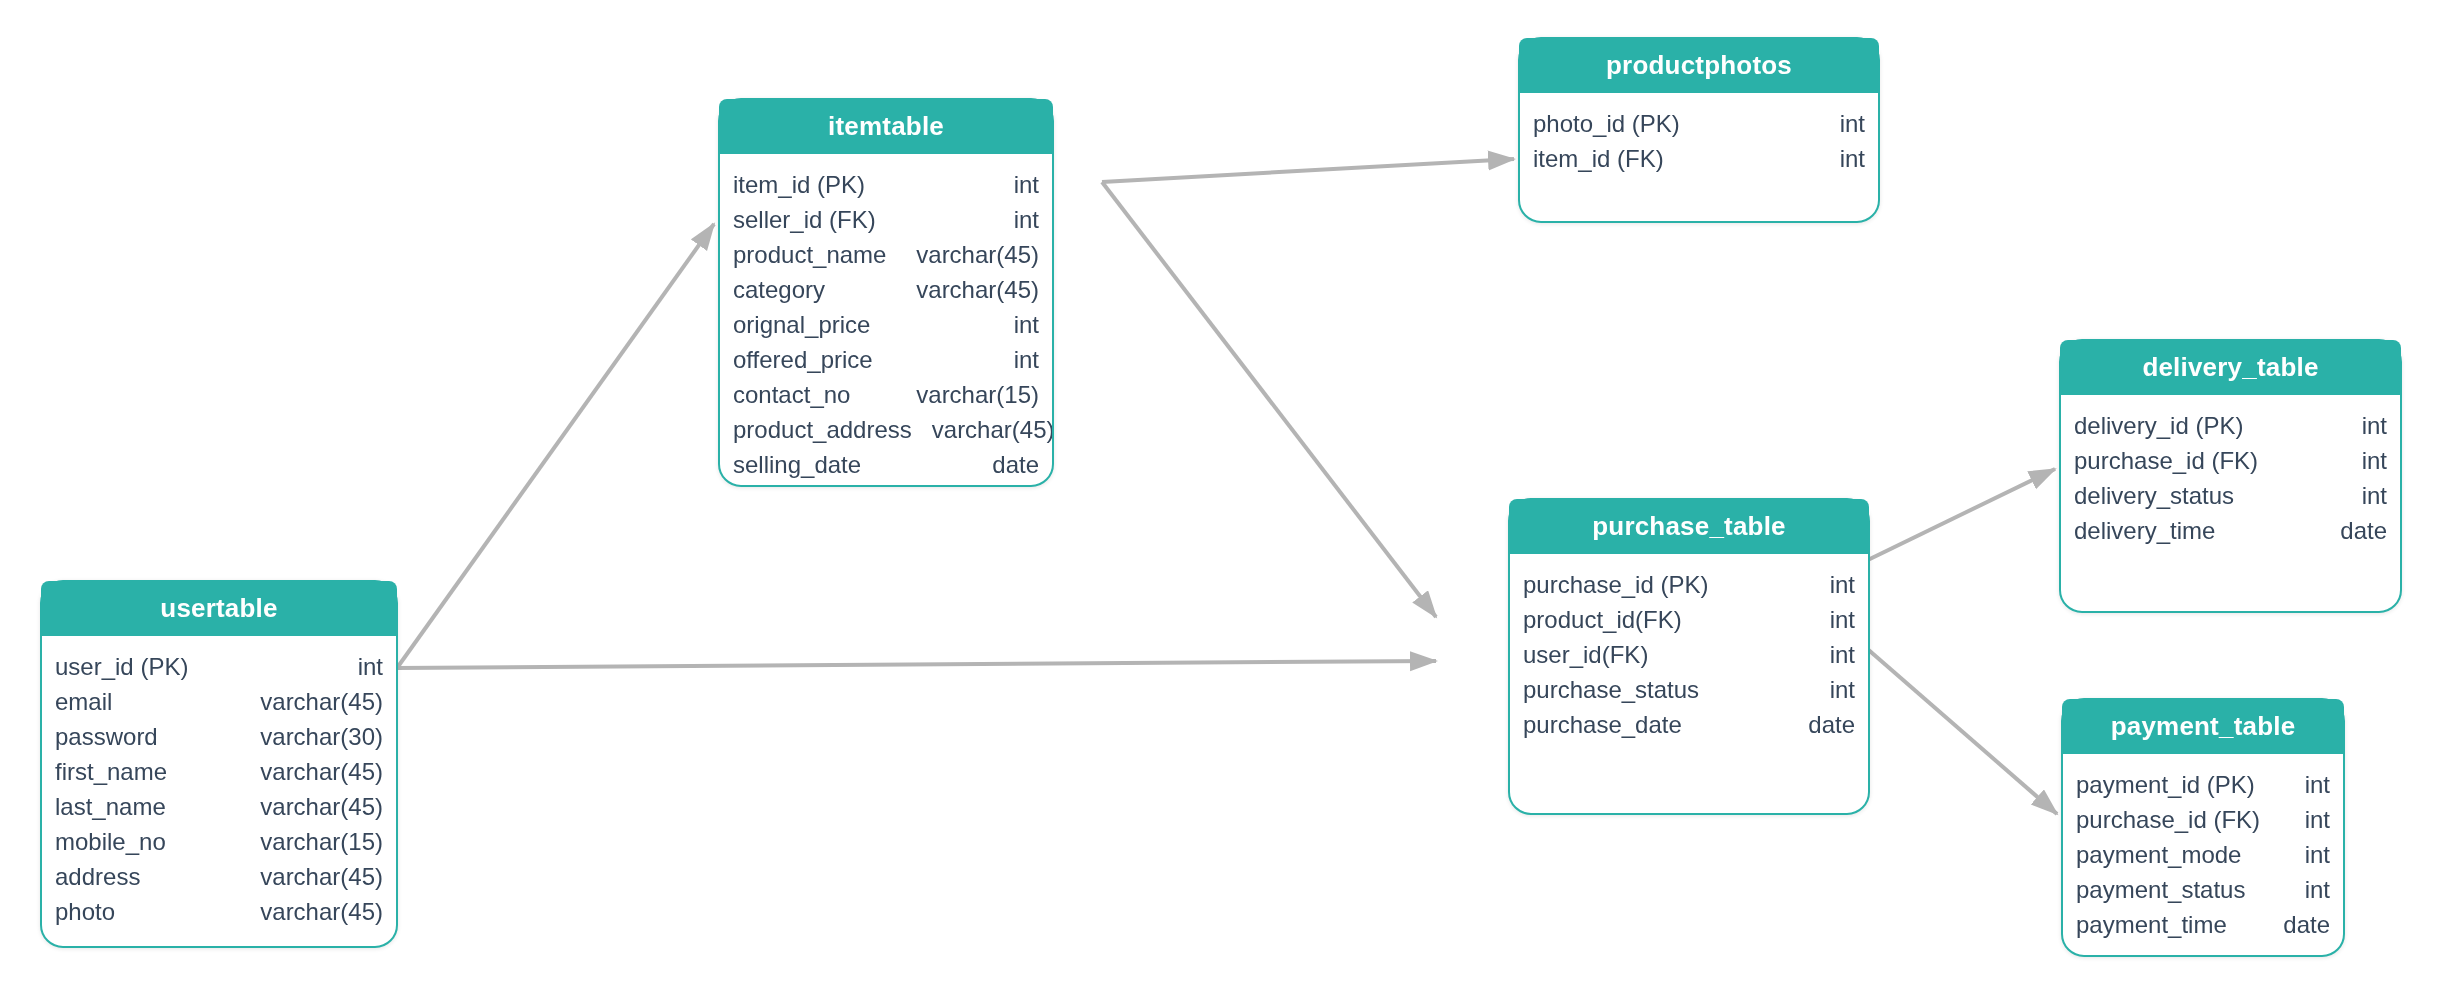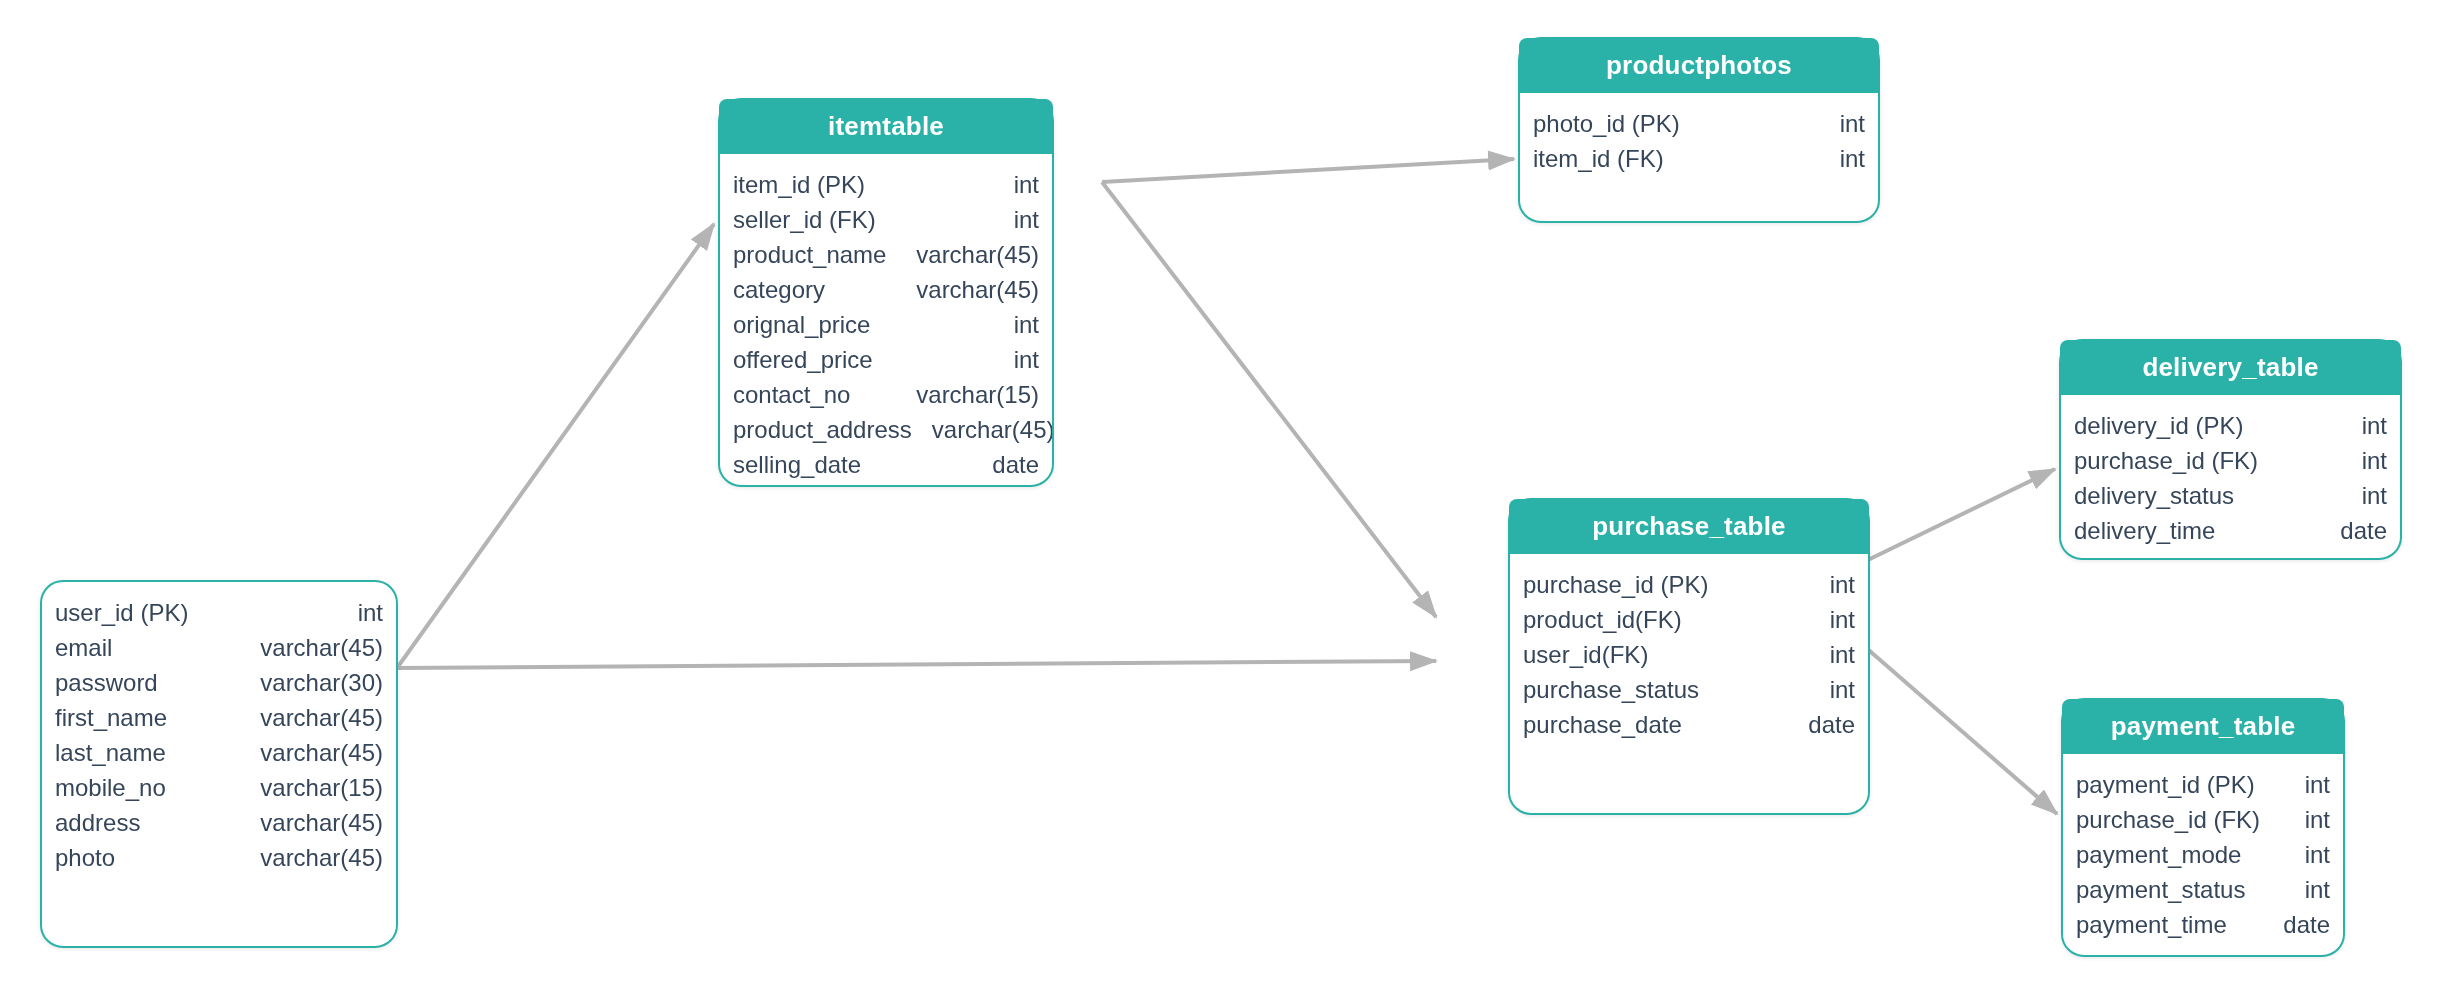--- a/index.html
+++ b/index.html
@@ -66,20 +66,23 @@
         </marker>
       </defs>
       <line x1="397" y1="668" x2="714" y2="224" marker-end="url(#arrowhead)"></line>
       <line x1="1102" y1="182" x2="1514" y2="159" marker-end="url(#arrowhead)"></line>
       <line x1="1102" y1="182" x2="1436" y2="617" marker-end="url(#arrowhead)"></line>
       <line x1="397" y1="668" x2="1436" y2="661" marker-end="url(#arrowhead)"></line>
       <line x1="1802" y1="592" x2="2055" y2="469" marker-end="url(#arrowhead)"></line>
       <line x1="1802" y1="592" x2="2057" y2="814" marker-end="url(#arrowhead)"></line>
     </svg>
     <div class="table-card" style="left: 40px; top: 580px; width: 358px; height: 368px;">
+    <div class="table-header">
+      <span class="table-title">usertable</span>
+    </div>
     <div class="table-body">
         <div class="field-row">
     <span class="field-name">user_id (PK)</span>
     <span class="field-type">int</span>
   </div>
         <div class="field-row">
     <span class="field-name">email</span>
     <span class="field-type">varchar(45)</span>
   </div>
         <div class="field-row">
@@ -186,21 +189,21 @@
         <div class="field-row">
     <span class="field-name">purchase_status</span>
     <span class="field-type">int</span>
   </div>
         <div class="field-row">
     <span class="field-name">purchase_date</span>
     <span class="field-type">date</span>
   </div>
       </div>
   </div>
-    <div class="table-card" style="left: 2059px; top: 339px; width: 343px; height: 221px;">
+    <div class="table-card" style="left: 2059px; top: 339px; width: 343px; height: 274px;">
     <div class="table-header">
       <span class="table-title">delivery_table</span>
     </div>
     <div class="table-body">
         <div class="field-row">
     <span class="field-name">delivery_id (PK)</span>
     <span class="field-type">int</span>
   </div>
         <div class="field-row">
     <span class="field-name">purchase_id (FK)</span>

